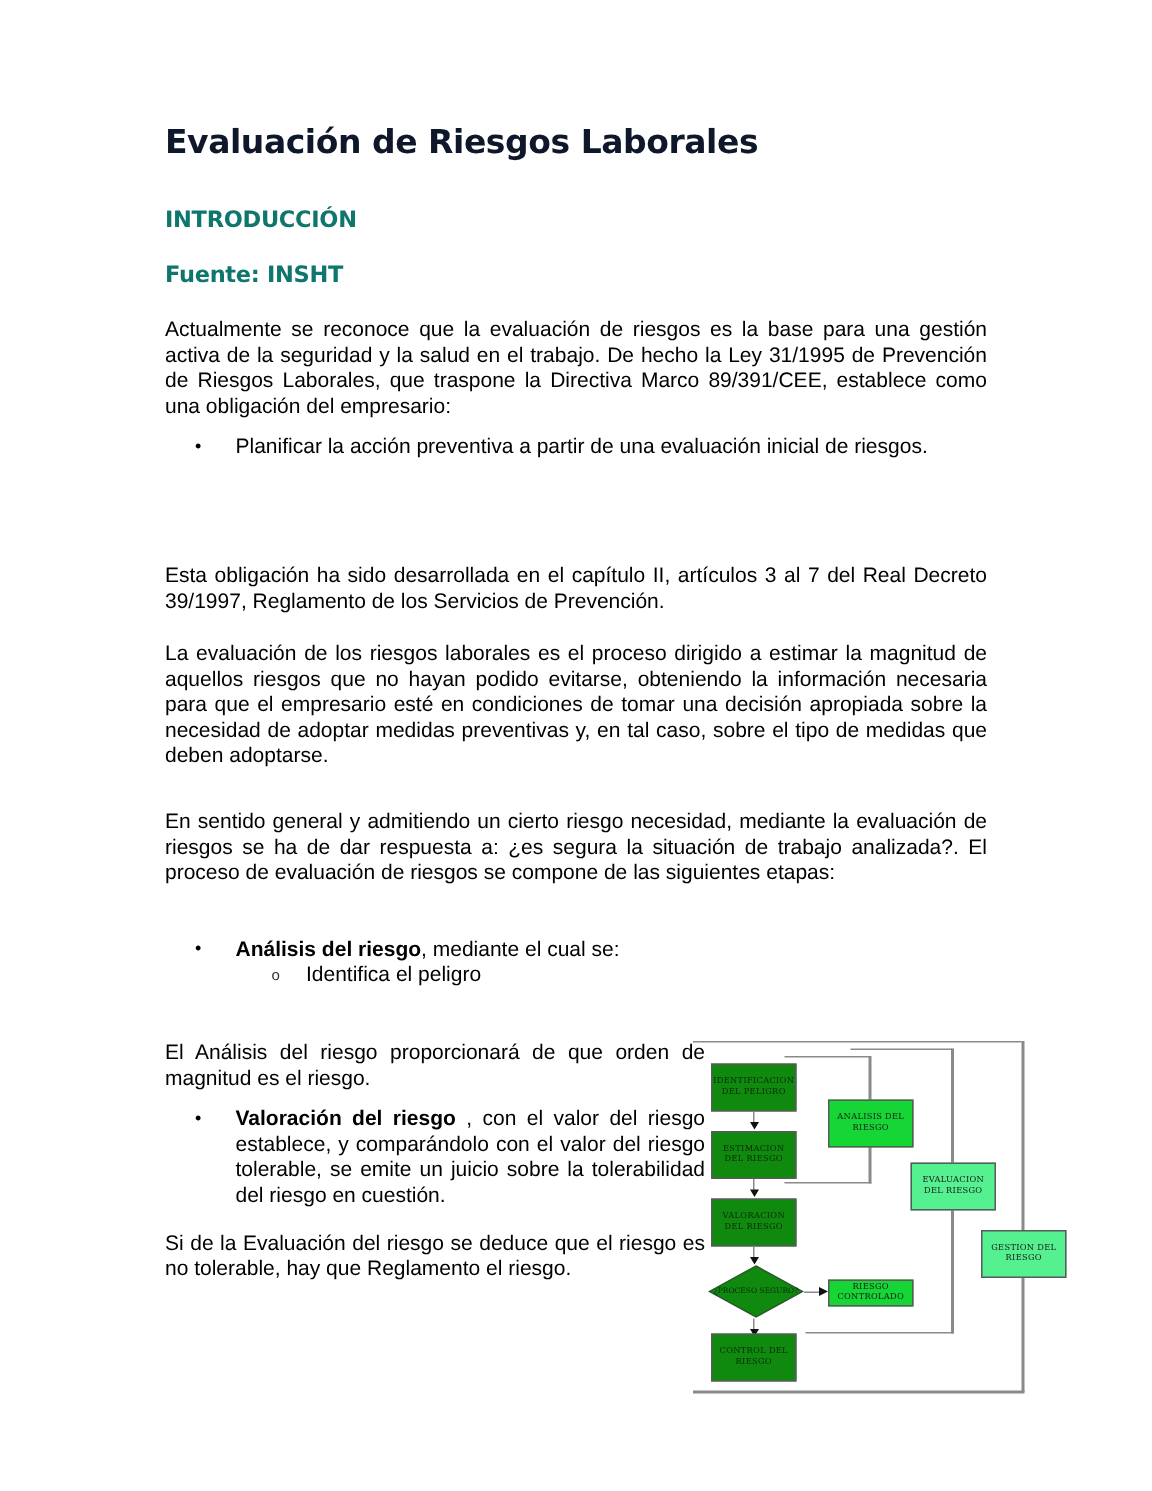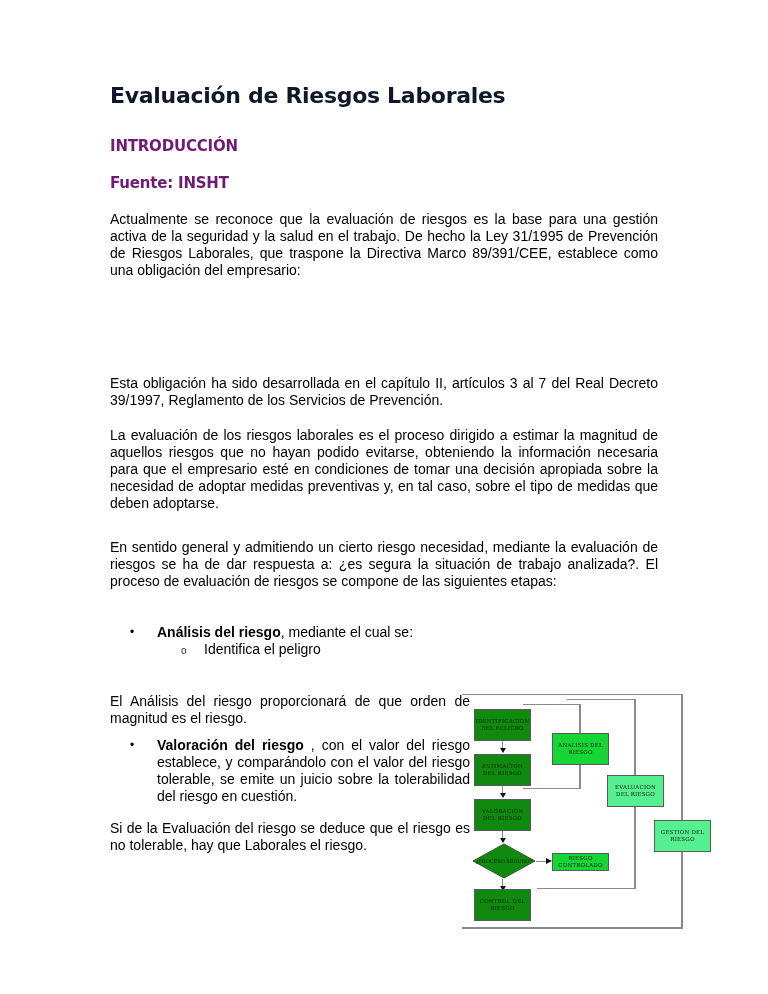--- a/index.html
+++ b/index.html
@@ -3,21 +3,21 @@
 <meta charset="utf-8">
 <style>
   html, body { margin: 0; padding: 0; background: #ffffff; }
   body { width: 768px; height: 994px; position: relative; overflow: hidden;
          font-family: "Liberation Sans", sans-serif; color: #000; }
   .page { position: absolute; left: 110px; top: 0; width: 548px; }
   .title { position: absolute; top: 83px; left: 0; margin: 0;
            font-family: "DejaVu Sans", sans-serif; font-weight: bold; font-size: 22px;
            color: #0f172a; letter-spacing: -0.3px; white-space: nowrap; }
   .h2 { position: absolute; left: 0; margin: 0; font-family: "DejaVu Sans", sans-serif;
-        font-weight: bold; font-size: 15px; color: #701a75; white-space: nowrap; letter-spacing: -0.2px; }
+        font-weight: bold; font-size: 15px; color: #0f766e; white-space: nowrap; letter-spacing: -0.2px; }
   .h2.intro { top: 137px; }
   .h2.fuente { top: 174px; }
   .p { position: absolute; left: 0; width: 548px; margin: 0; font-size: 14px; line-height: 17px;
        text-align: justify; text-align-last: left; }
   .p b { font-weight: normal; }
   .p1 { top: 211px; }
   .list { position: absolute; left: 0; width: 548px; margin: 0; padding: 0; list-style: none; font-size: 14px; line-height: 17px; }
   .list li { position: relative; padding-left: 47px; text-align: justify; }
   .list li::before { content: "•"; position: absolute; left: 20px; top: 0; font-size: 12px; }
   .l1 { top: 289px; }
@@ -51,20 +51,21 @@
 <body>
 
 <div class="page">
   <h1 class="title">Evaluación de Riesgos Laborales</h1>
   <h2 class="h2 intro">INTRODUCCIÓN</h2>
   <h2 class="h2 fuente">Fuente: INSHT</h2>
 
   <p class="p p1"><span>Actualmente se reconoce que la evaluación de riesgos es la base para una gestión activa de la seguridad y la salud en el trabajo. De hecho la </span><b>Ley 31/1995</b><span> de Prevención de Riesgos Laborales, que traspone la </span><b>Directiva Marco 89/391/CEE</b><span>, establece como una obligación del empresario:</span></p>
 
   <ul class="list l1">
+    <li>Planificar la acción preventiva a partir de una evaluación inicial de riesgos.</li>
   </ul>
 
   <p class="p p2">Esta obligación ha sido desarrollada en el capítulo II, artículos 3 al 7 del Real Decreto 39/1997, Reglamento de los Servicios de Prevención.</p>
   <p class="p p3"><b>La evaluación de los riesgos laborales es el proceso dirigido a estimar la magnitud de aquellos riesgos que no hayan podido evitarse, obteniendo la información necesaria para que el empresario esté en condiciones de tomar una decisión apropiada sobre la necesidad de adoptar medidas preventivas y, en tal caso, sobre el tipo de medidas que deben adoptarse.</b></p>
 
   <p class="p p4"><span>En sentido general y admitiendo un cierto </span><b>riesgo necesidad</b><span>, mediante la evaluación de riesgos se ha de dar respuesta a: ¿es segura la situación de trabajo analizada?. El proceso de evaluación de riesgos se compone de las siguientes etapas:</span></p>
 
   <ul class="list l2">
     <li><b>Análisis del riesgo</b><span>, mediante el cual se:</span>
       <ul class="sub">
@@ -72,21 +73,21 @@
       </ul>
     </li>
   </ul>
 
   <p class="p p5">El Análisis del riesgo proporcionará de que orden de magnitud es el riesgo.</p>
 
   <ul class="list l3">
     <li><b>Valoración del riesgo</b><span> , con el valor del riesgo establece, y comparándolo con el valor del riesgo tolerable, se emite un juicio sobre la tolerabilidad del riesgo en cuestión.</span></li>
   </ul>
 
-  <p class="p p6"><span>Si de la Evaluación del riesgo se deduce que el riesgo es no tolerable, hay que </span><b>Laborales el riesgo.</b></p>
+  <p class="p p6"><span>Si de la Evaluación del riesgo se deduce que el riesgo es no tolerable, hay que </span><b>Reglamento el riesgo.</b></p>
 </div>
 
 <div class="diagram">
 
   <div class="line" style="left:0px; top:4px; width:219px; height:1px;"></div>
   <div class="line" style="left:219px; top:4px; width:2px; height:234px;"></div>
   <div class="line" style="left:0px; top:237px; width:221px; height:2px;"></div>
 
   <div class="line" style="left:105px; top:9px; width:68px; height:1px;"></div>
   <div class="line" style="left:172px; top:9px; width:2px; height:190px;"></div>

